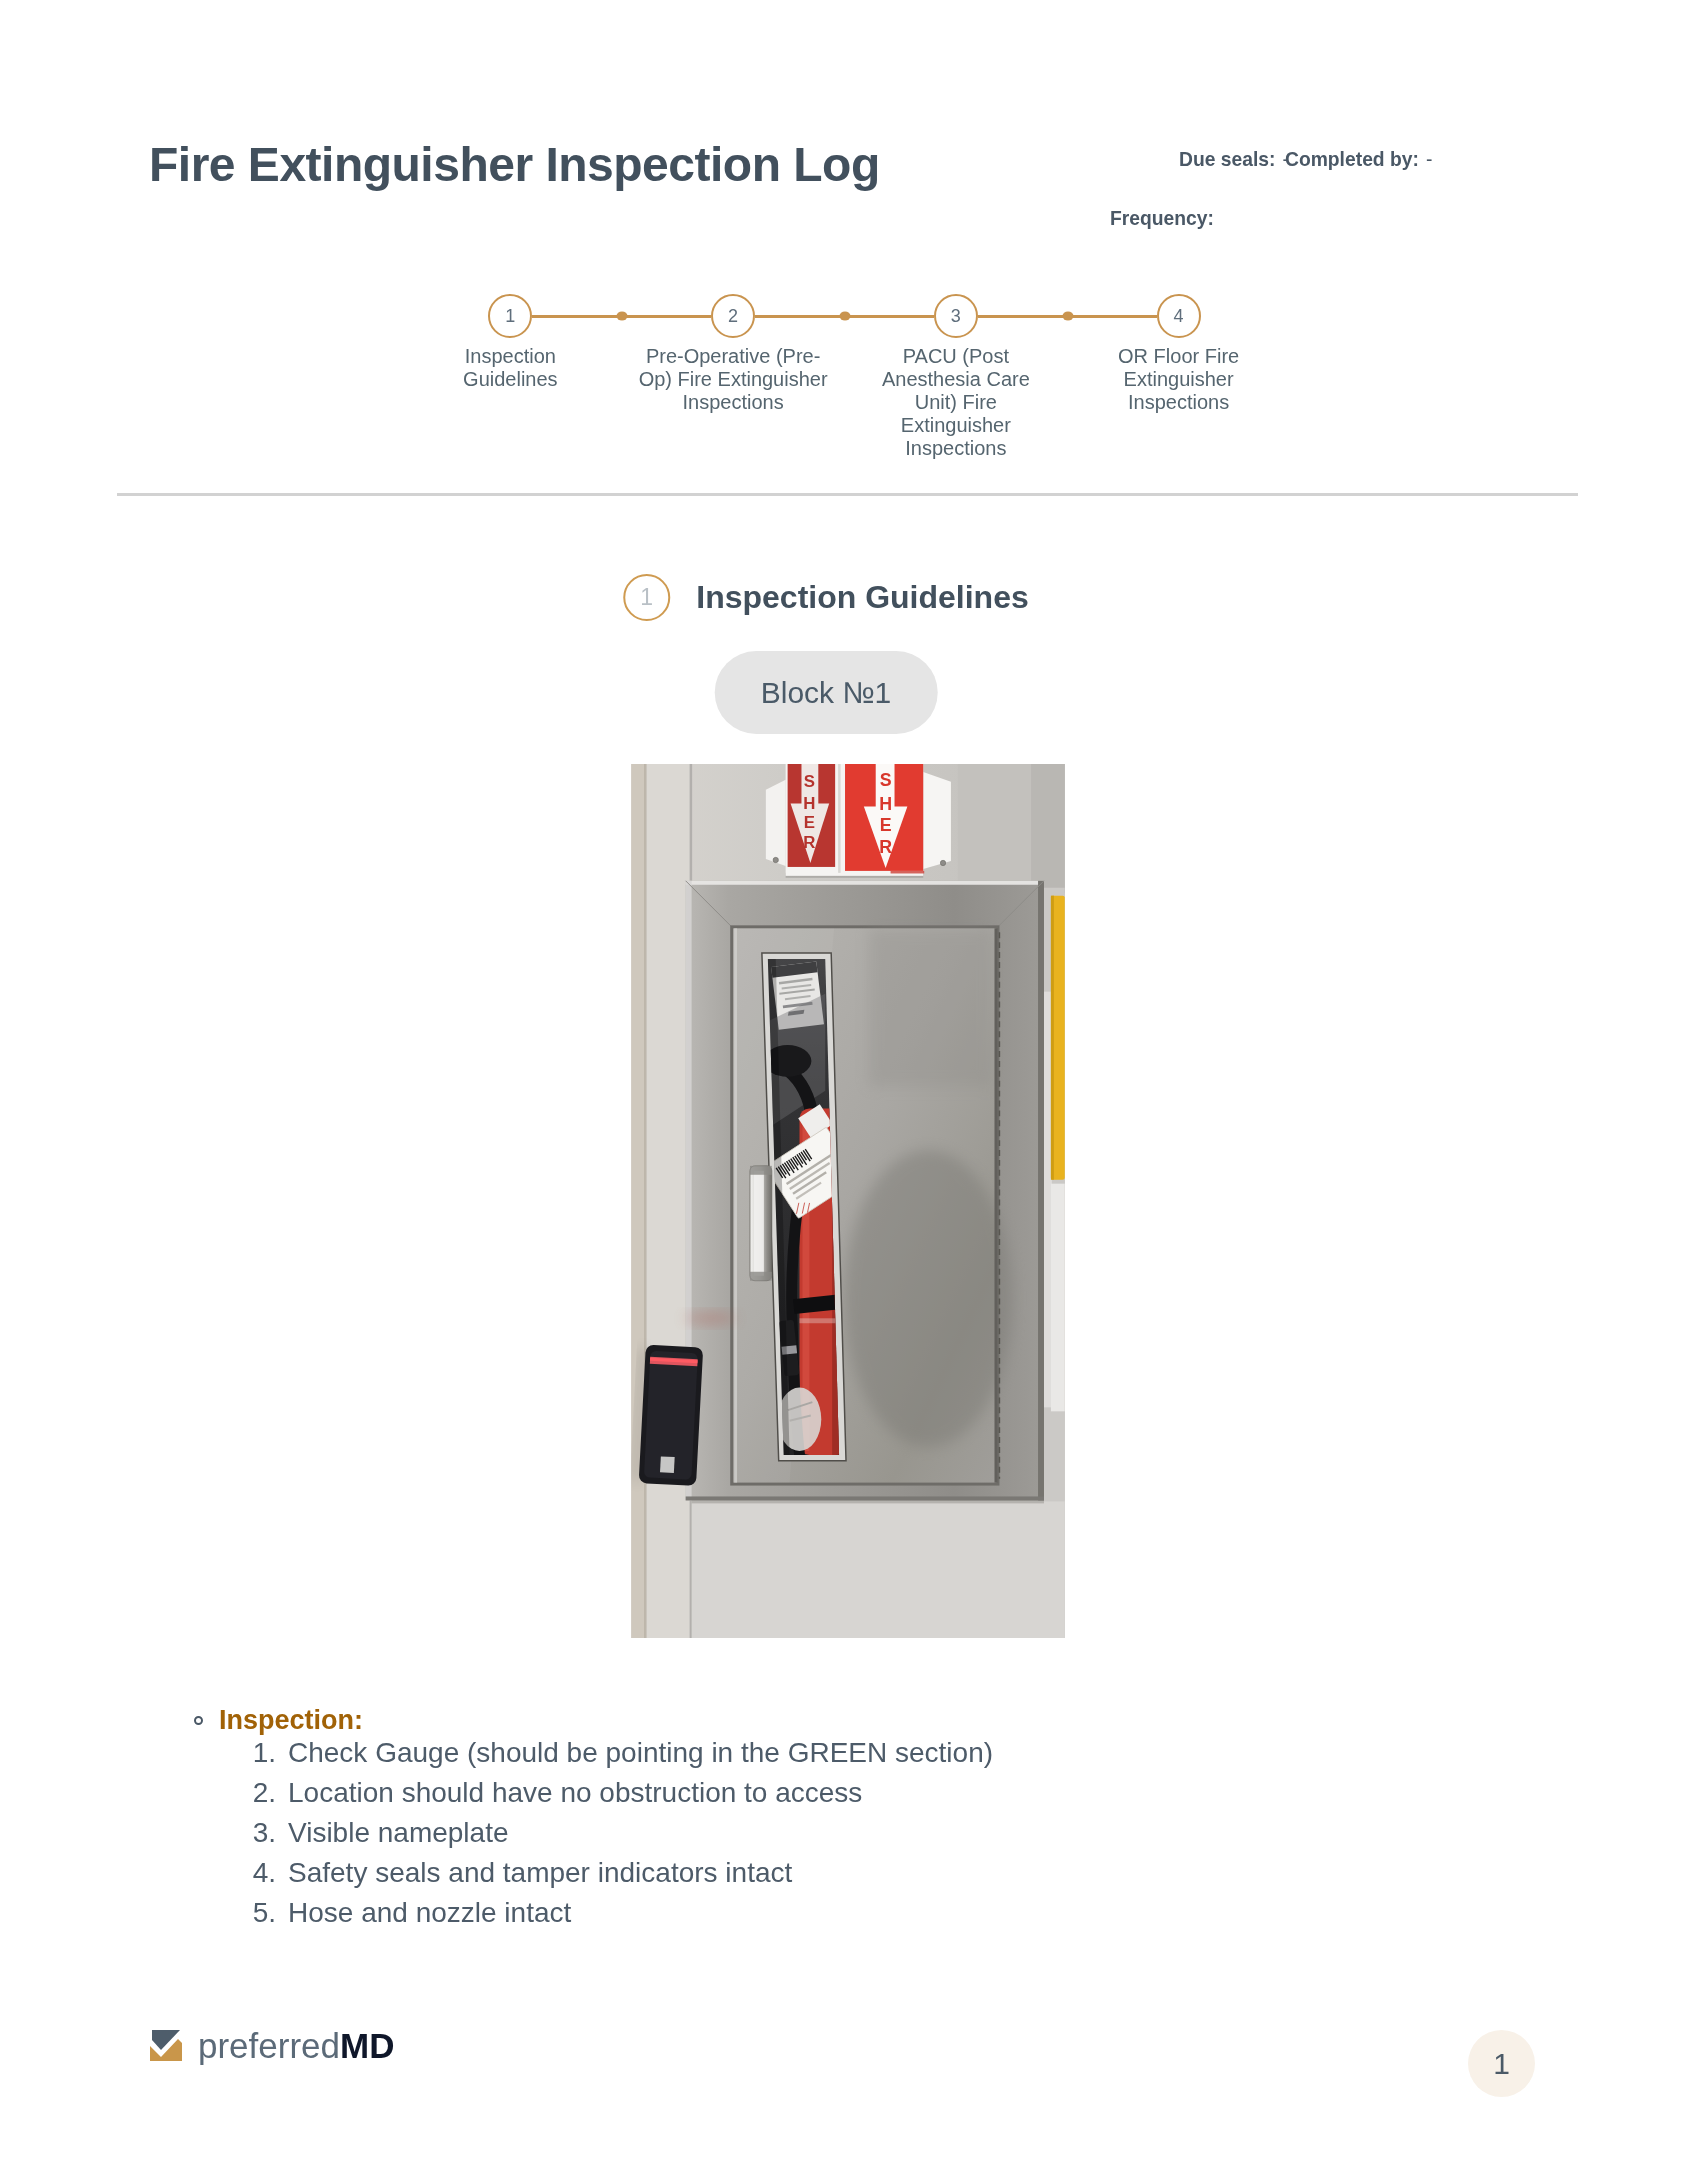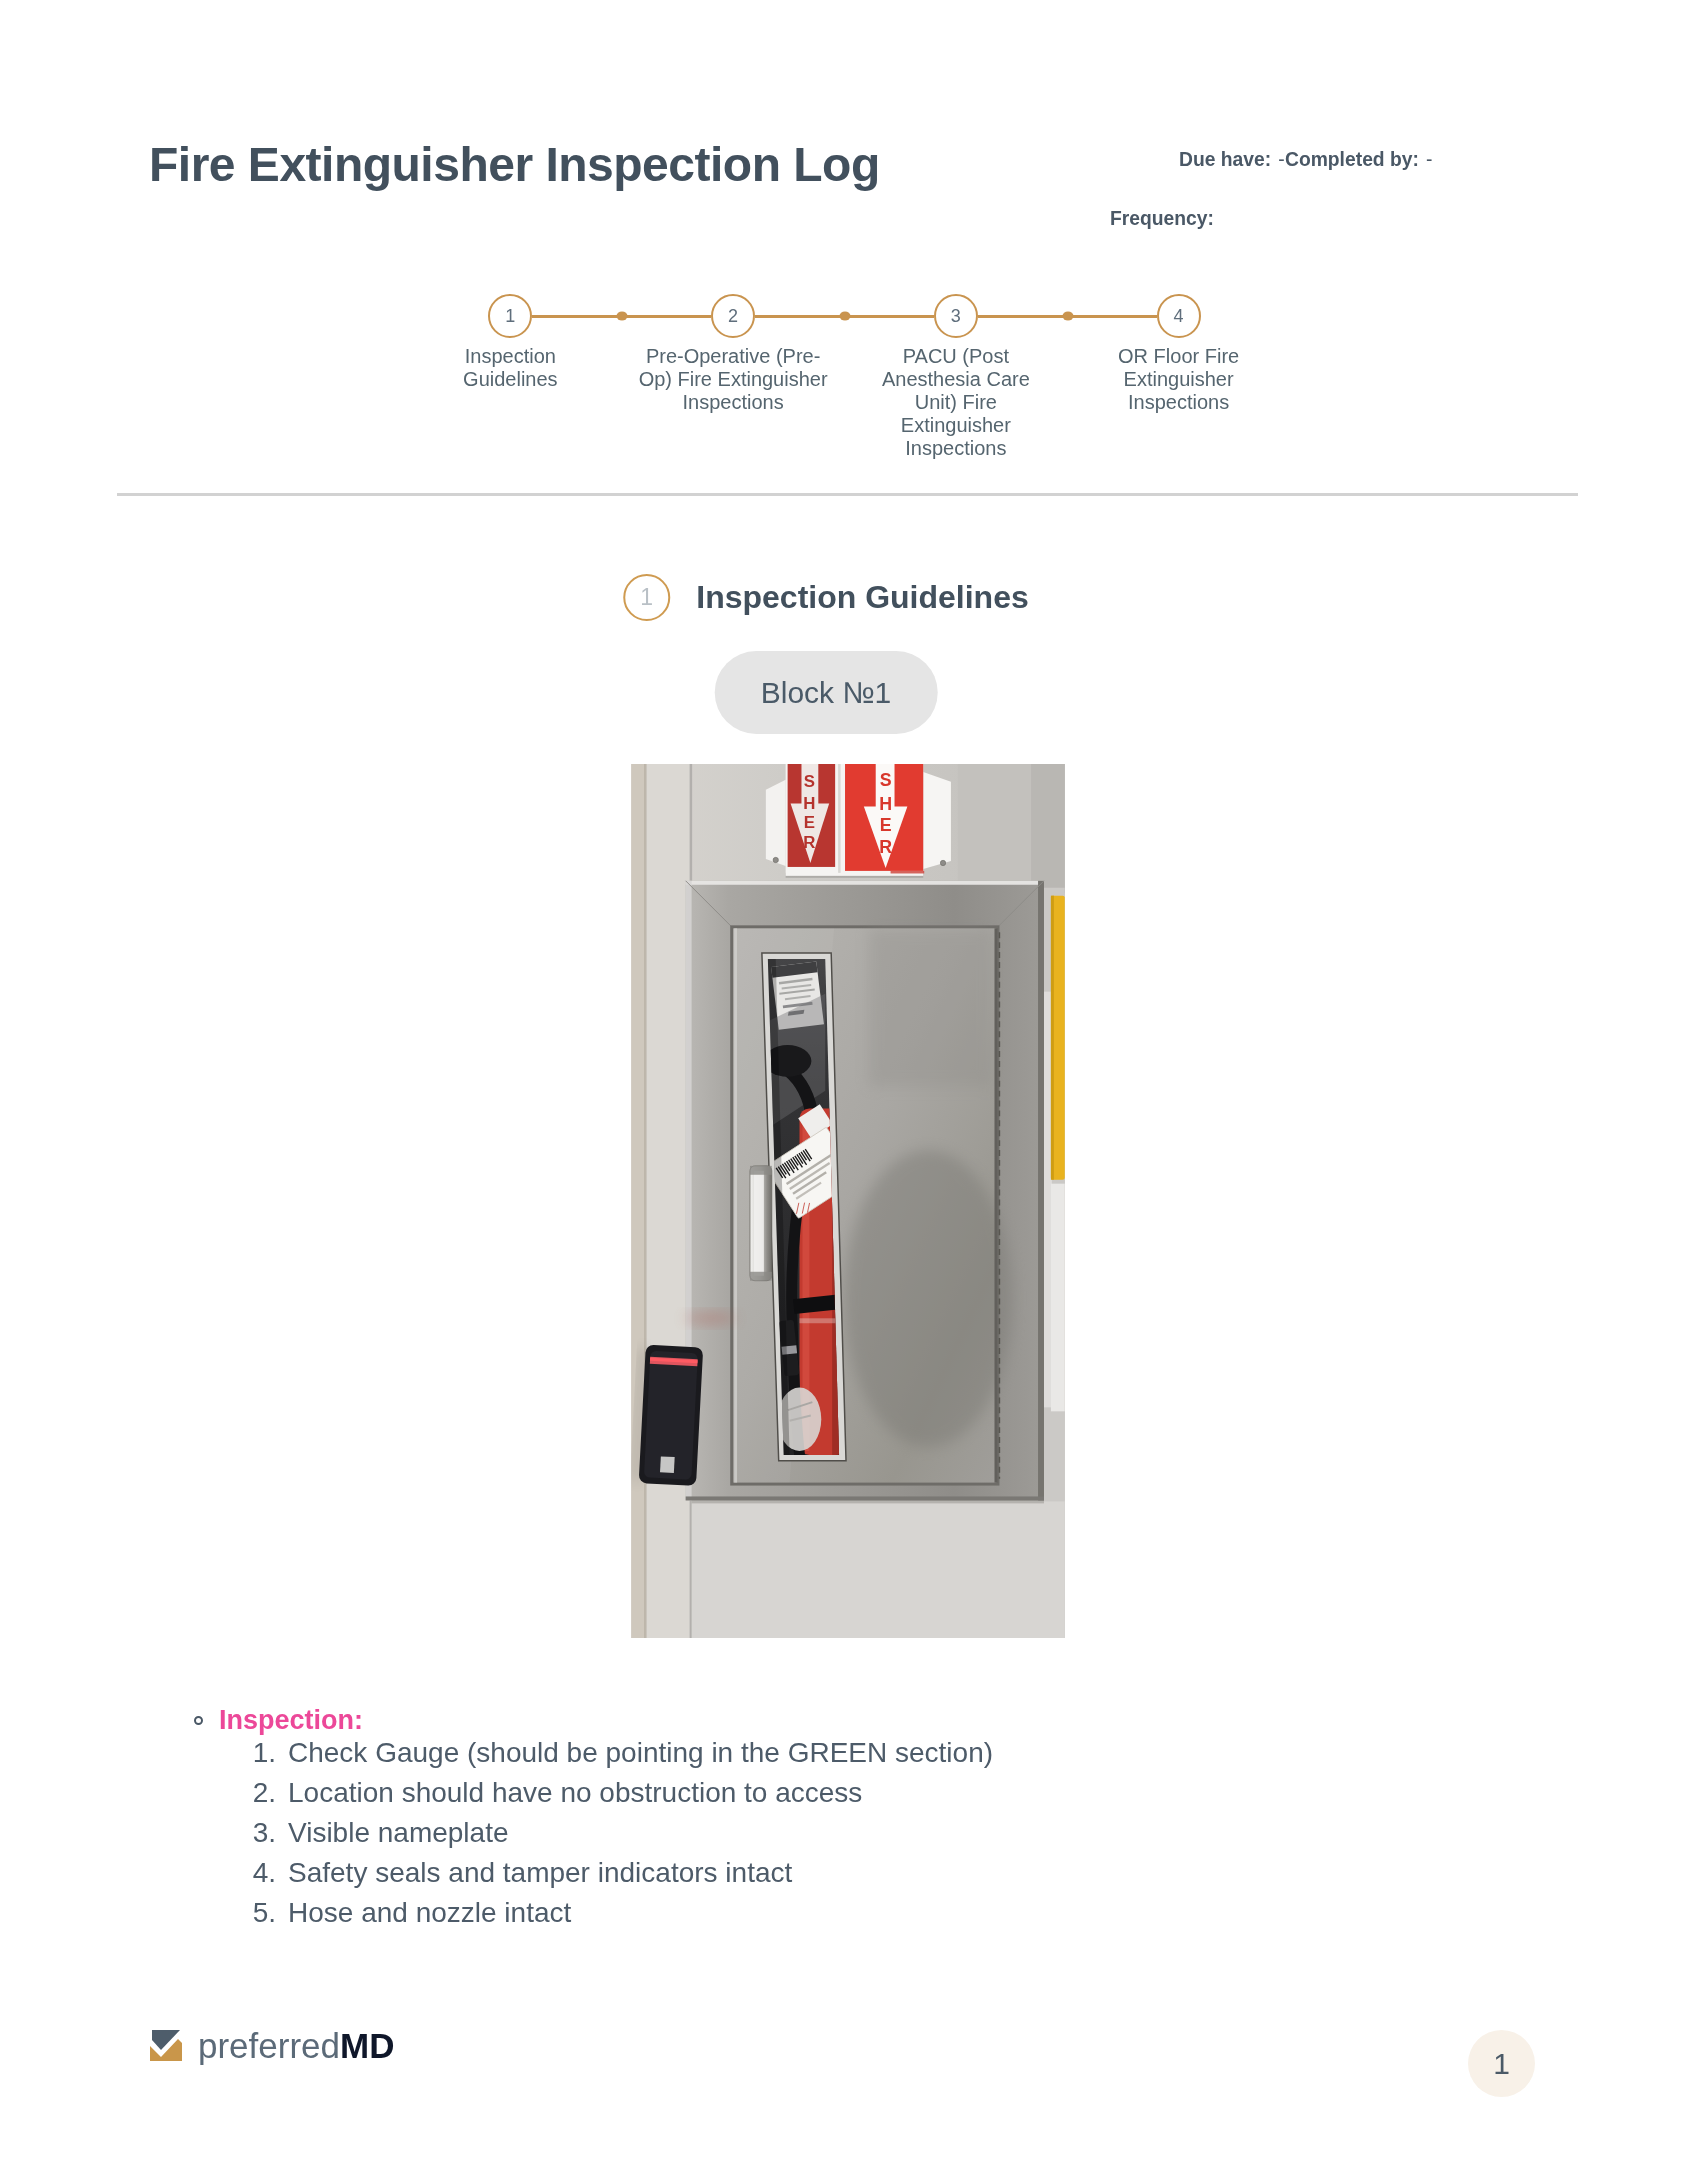--- a/index.html
+++ b/index.html
@@ -40,42 +40,42 @@
 
   .block-pill { position:absolute; left:826px; top:651px; transform:translateX(-50%);
                 height:83px; line-height:83px; padding:0 46px; border-radius:42px;
                 background:#e5e5e5; font-size:30px; color:#4a5a68; white-space:nowrap; }
 
   .photo { position:absolute; left:631px; top:764px; }
 
   
   .insp-head { position:absolute; left:194px; top:1705px; display:flex; align-items:center; gap:16px; }
   .insp-bullet { width:9px; height:9px; border:2px solid #4a5866; border-radius:50%; }
-  .insp-head-text { font-size:27px; font-weight:bold; color:#ec4899; }
+  .insp-head-text { font-size:27px; font-weight:bold; color:#a16207; }
   .insp-list { position:absolute; left:238px; top:1737px; }
   .insp-item { display:flex; align-items:flex-start; height:40px; font-size:28px; color:#4d5b69; }
   .insp-num { width:38px; text-align:right; margin-right:12px; color:#4d5b69; }
 
   
   .brand { position:absolute; left:147px; top:2026px; display:flex; align-items:center; }
   .brand-text { margin-left:9px; font-size:35px; color:#5b6a78; }
   .brand-suffix { color:#0f172a; font-weight:bold; }
   .page-num { position:absolute; left:1468px; top:2030px; width:67px; height:67px;
               border-radius:50%; background:#f8f1e8; display:flex; align-items:center;
               justify-content:center; font-size:30px; color:#4b5a67; }
 </style>
 </head>
 <body>
 
 <div class="page">
 
   <div class="doc-title">Fire Extinguisher Inspection Log</div>
 
   <div class="meta-row" style="left:1179px; top:149px;">
-    <span class="meta-label">Due have:</span><span class="meta-value">-</span>
+    <span class="meta-label">Due seals:</span><span class="meta-value">-</span>
   </div>
   <div class="meta-row" style="left:1285px; top:149px;">
     <span class="meta-label">Completed by:</span><span class="meta-value">-</span>
   </div>
   <div class="meta-row" style="left:1110px; top:208px;">
     <span class="meta-label">Frequency:</span><span class="meta-value"></span>
   </div>
 
   <div class="stepper">
     <div class="connector conn-0"></div>

